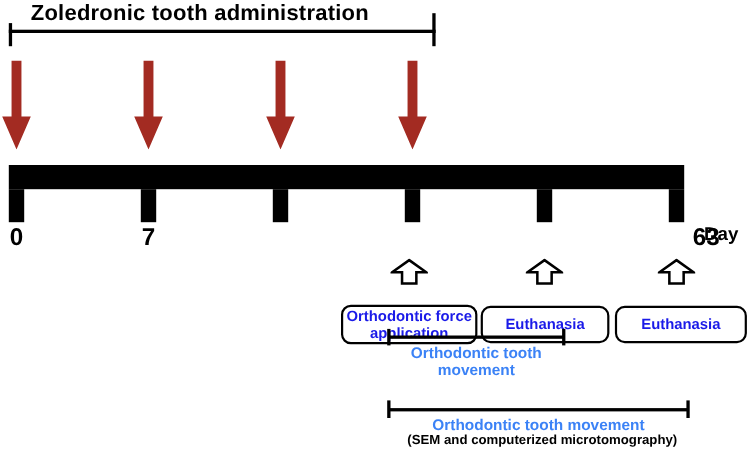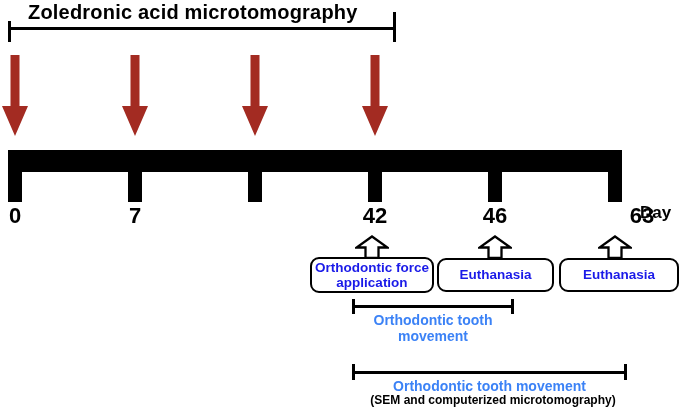--- a/index.html
+++ b/index.html
@@ -18,32 +18,32 @@
   #bar{left:8px;top:150px;width:614px;height:22px;}
   .tick{top:172px;width:14px;height:30px;}
   .day-num{top:203px;width:44px;text-align:center;font-size:22px;font-weight:bold;color:#000;}
   #day-axis{left:640px;top:203px;font-size:17px;font-weight:bold;color:#000;}
   
   .inj{top:55px;width:30px;height:81px;}
   
   .evbox{
     border:2.5px solid #000;border-radius:9px;background:#fff;
     display:flex;align-items:center;justify-content:center;text-align:center;
-    font-weight:bold;font-size:13.5px;line-height:1.12;box-sizing:border-box;
+    font-weight:bold;font-size:13.5px;line-height:1.12;box-sizing:border-box;margin-top:20px;
   }
   
   .blab{font-weight:bold;color:#3b82f6;text-align:center;line-height:1.12;font-size:14px;}
   .blab2{font-weight:bold;color:#000;text-align:center;font-size:12px;}
 </style>
 </head>
 <body>
 
 <div id="canvas">
 
-  <div class="abs" id="title">Zoledronic acid microtomography</div>
+  <div class="abs" id="title">Zoledronic tooth administration</div>
 
   <div class="abs brk-line" style="left:8px;top:27px;width:388px;"></div>
   <div class="abs brk-cap" style="left:8px;top:21px;height:21px;"></div>
   <div class="abs brk-cap" style="left:393px;top:12px;height:30px;"></div>
 
   <svg class="abs inj" style="left:0px;" viewBox="0 0 30 81">
     <polygon points="10.5,0 19.5,0 19.5,51 28,51 15,81 2,51 10.5,51" fill="#A32B22"></polygon>
   </svg>
   <svg class="abs inj" style="left:120px;" viewBox="0 0 30 81">
     <polygon points="10.5,0 19.5,0 19.5,51 28,51 15,81 2,51 10.5,51" fill="#A32B22"></polygon>
@@ -58,22 +58,20 @@
   <div class="abs black" id="bar"></div>
   <div class="abs black tick" style="left:8px;"></div>
   <div class="abs black tick" style="left:128px;"></div>
   <div class="abs black tick" style="left:248px;"></div>
   <div class="abs black tick" style="left:368px;"></div>
   <div class="abs black tick" style="left:488px;"></div>
   <div class="abs black tick" style="left:608px;"></div>
 
   <div class="abs day-num" style="left:-7px;">0</div>
   <div class="abs day-num" style="left:113px;">7</div>
-  <div class="abs day-num" style="left:353px;">42</div>
-  <div class="abs day-num" style="left:473px;">46</div>
   <div class="abs day-num" style="left:620px;">63</div>
   <div class="abs" id="day-axis">Day</div>
 
   <svg class="abs" style="left:355px;top:235px;" width="34" height="24" viewBox="0 0 34 24">
     <polygon points="17,1.5 32.5,12.5 23.5,12.5 23.5,22.8 10.5,22.8 10.5,12.5 1.5,12.5" fill="#ffffff" stroke="#000000" stroke-width="2.3" stroke-linejoin="miter"></polygon>
   </svg>
   <svg class="abs" style="left:478px;top:235px;" width="34" height="24" viewBox="0 0 34 24">
     <polygon points="17,1.5 32.5,12.5 23.5,12.5 23.5,22.8 10.5,22.8 10.5,12.5 1.5,12.5" fill="#ffffff" stroke="#000000" stroke-width="2.3" stroke-linejoin="miter"></polygon>
   </svg>
   <svg class="abs" style="left:598px;top:235px;" width="34" height="24" viewBox="0 0 34 24">

